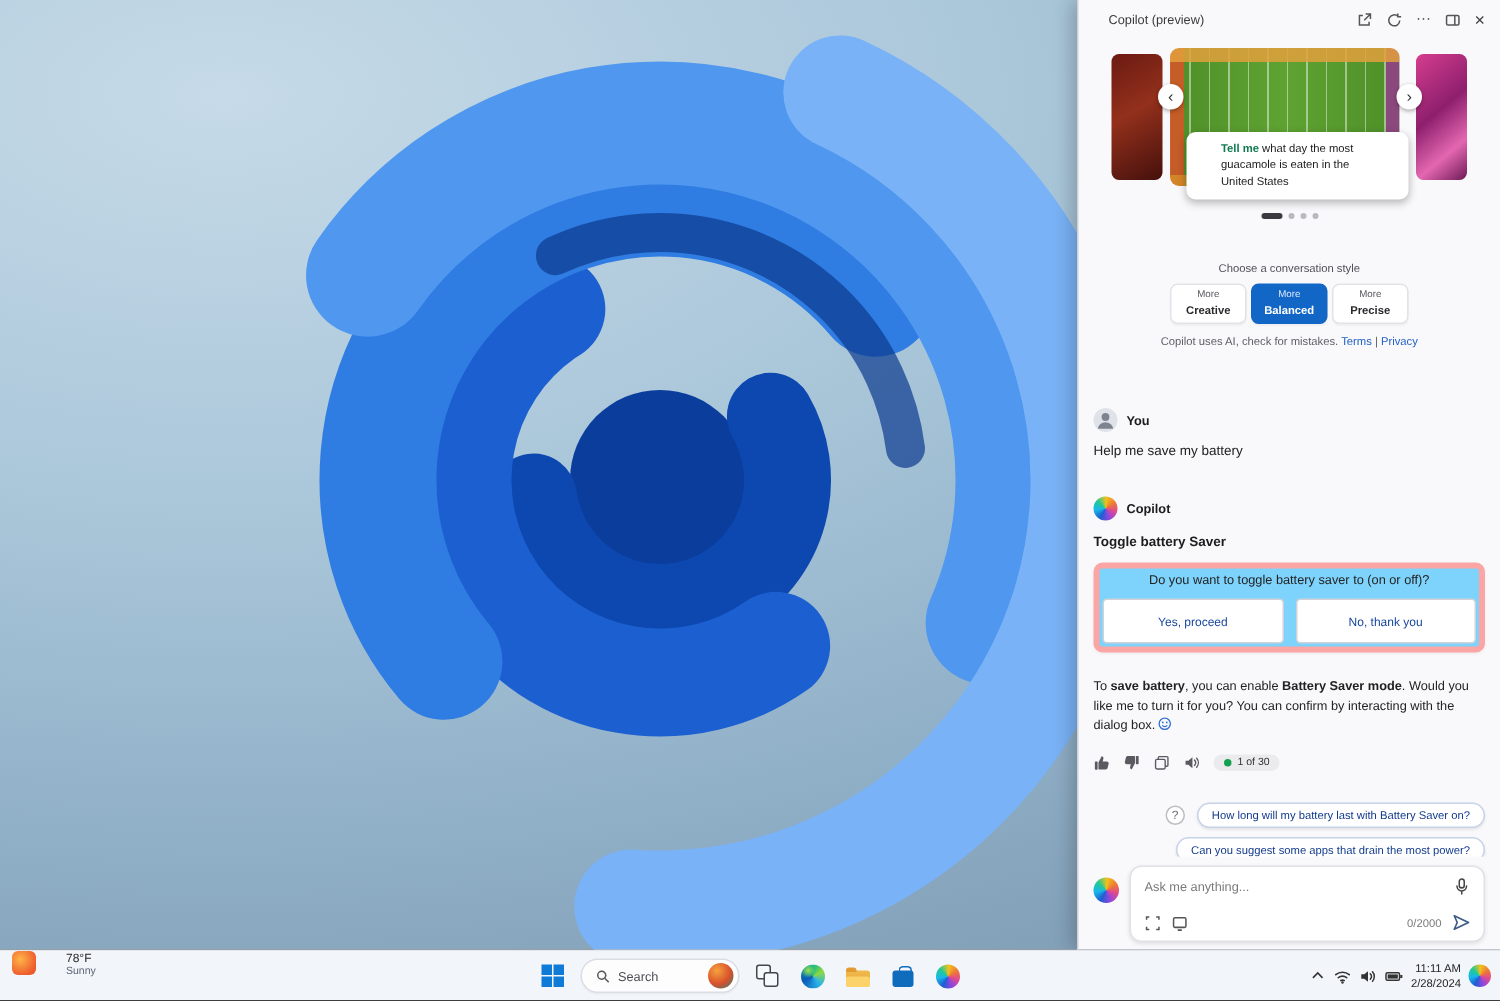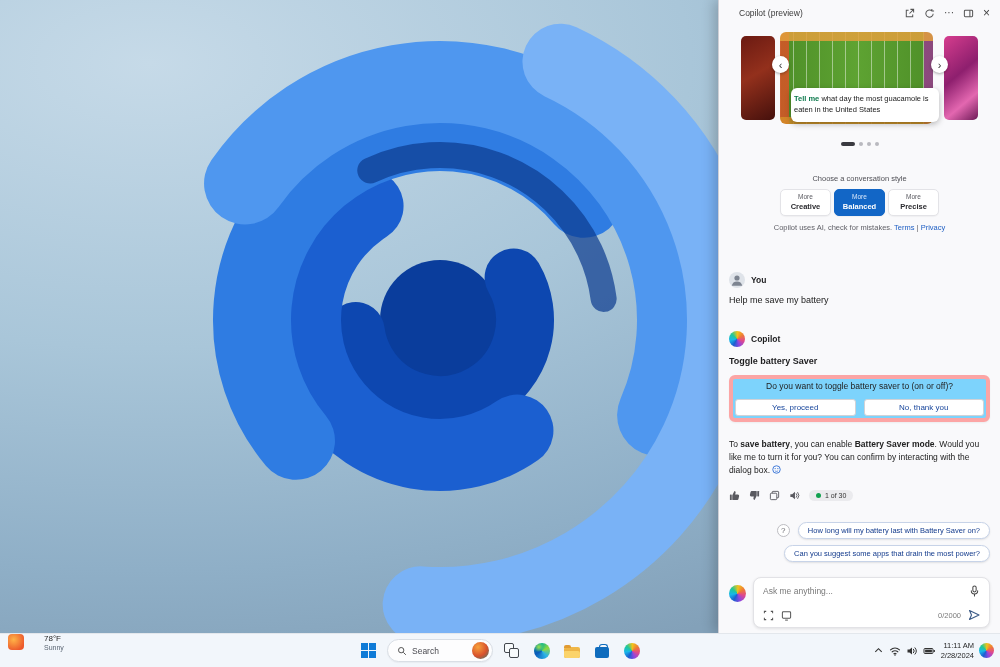--- a/index.html
+++ b/index.html
@@ -31,21 +31,21 @@
   .car-main{left:39px;top:0;width:153px;height:92px;border-radius:6px;background-color:#55962b;background-image:
       linear-gradient(0deg, rgba(214,140,40,.85) 0 8%, rgba(0,0,0,0) 8% 90%, rgba(226,160,60,.85) 90% 100%),
       linear-gradient(90deg, rgba(209,87,39,.9) 0 6%, rgba(0,0,0,0) 6% 94%, rgba(150,60,140,.85) 94% 100%),
       repeating-linear-gradient(90deg, rgba(255,255,255,.45) 0 1px, rgba(0,0,0,0) 1px 13px),
       linear-gradient(90deg,#4e8f28,#5ea332 50%,#4e8f28)}
   .car-right{right:0;top:4px;width:34px;height:84px;background:linear-gradient(140deg,#d63d8e,#8e1f6e 45%,#e367b0 75%,#6e1a57)}
   .car-nav{position:absolute;top:24px;width:17px;height:17px;border-radius:50%;background:#fff;
     box-shadow:0 1px 3px rgba(0,0,0,.35);color:#333;font-size:11px;display:flex;align-items:center;justify-content:center;z-index:6}
   .car-prev{left:31px}.car-next{left:190px}
   .car-tooltip{position:absolute;left:50px;top:56px;width:148px;background:#fff;border-radius:6px;
-    box-shadow:0 2px 6px rgba(0,0,0,.28);padding:6px 3px;font-size:7.5px;line-height:1.45;color:#1a1a1a;z-index:5}
+    box-shadow:0 2px 6px rgba(0,0,0,.28);padding:6px 23px;font-size:7.5px;line-height:1.45;color:#1a1a1a;z-index:5}
   .tt-hl{color:#0e7a4e;font-weight:bold}
 
   .dots{display:flex;justify-content:center;align-items:center;gap:4px;margin-top:14px;height:4px}
   .dot{width:4px;height:4px;border-radius:2px;background:#b9b9bf}
   .dot.active{width:14px;background:#3a3a40}
 
   
   .style-label{margin-top:28px;text-align:center;font-size:7.5px;color:#4f4f55}
   .style-row{margin-top:6px;display:flex;justify-content:center;gap:3px}
   .style-btn{width:51px;height:27px;border-radius:5px;background:#fff;border:1px solid #e3e3e7;
@@ -66,21 +66,21 @@
   .msg-head{display:flex;align-items:center;gap:6px}
   .avatar{width:16px;height:16px;border-radius:50%;overflow:hidden;flex:none}
   .user-avatar{background:#dfe3e9;display:flex;align-items:center;justify-content:center}
   .bot-avatar{background:conic-gradient(from 210deg,#1b5fd0,#19b7ea,#20c997,#f2c21b,#ee7a36,#e0498d,#8f46e0,#1b5fd0)}
   .msg-name{font-size:8.5px;font-weight:bold;color:#1d1d1f}
   .user-msg{margin-top:7px;font-size:9px;color:#222}
   .bot-heading{margin-top:9px;font-size:9px;font-weight:bold;color:#1d1d1f}
   .dialog-card{margin-top:9px;background:#7dd3fc;border:4px solid #fca5a5;border-radius:6px;padding:2px;box-shadow:0 1px 2px rgba(0,0,0,.05)}
   .dialog-q{font-size:8.5px;color:#222;text-align:center}
   .dialog-actions{display:flex;gap:8px;margin-top:8px}
-  .dialog-btn{flex:1;height:17px;background:#fff;border:1px solid #d2d2d6;border-radius:3px;font-size:8px;color:#17459c;
+  .dialog-btn{flex:1;height:30px;background:#fff;border:1px solid #d2d2d6;border-radius:3px;font-size:8px;color:#17459c;
     display:flex;align-items:center;justify-content:center}
   .bot-text{margin-top:16px;font-size:8.5px;line-height:1.55;color:#222}
   .bot-text strong{font-weight:bold}
   .smiley{display:inline-block;vertical-align:-1px}
   .action-row{margin-top:12px;display:flex;align-items:center;gap:9px}
   .icon-btn{display:flex;align-items:center}
   .page-badge{display:flex;align-items:center;gap:4px;background:#ebebee;border-radius:9px;padding:2px 7px;font-size:7px;color:#333}
   .gdot{width:5px;height:5px;border-radius:50%;background:#12a150}
   .suggestions{margin-top:21px;display:flex;flex-direction:column;align-items:flex-end;gap:6px}
   .sug-row{display:flex;align-items:center;gap:8px}

